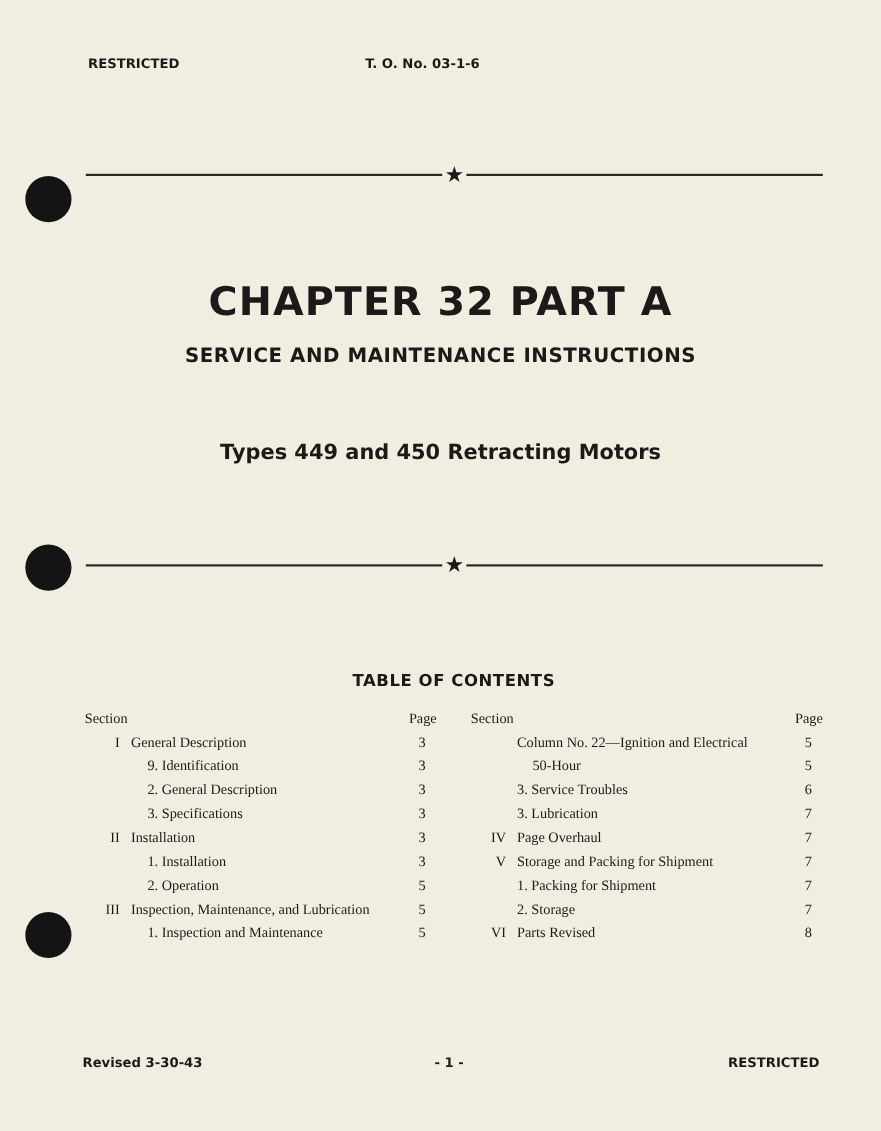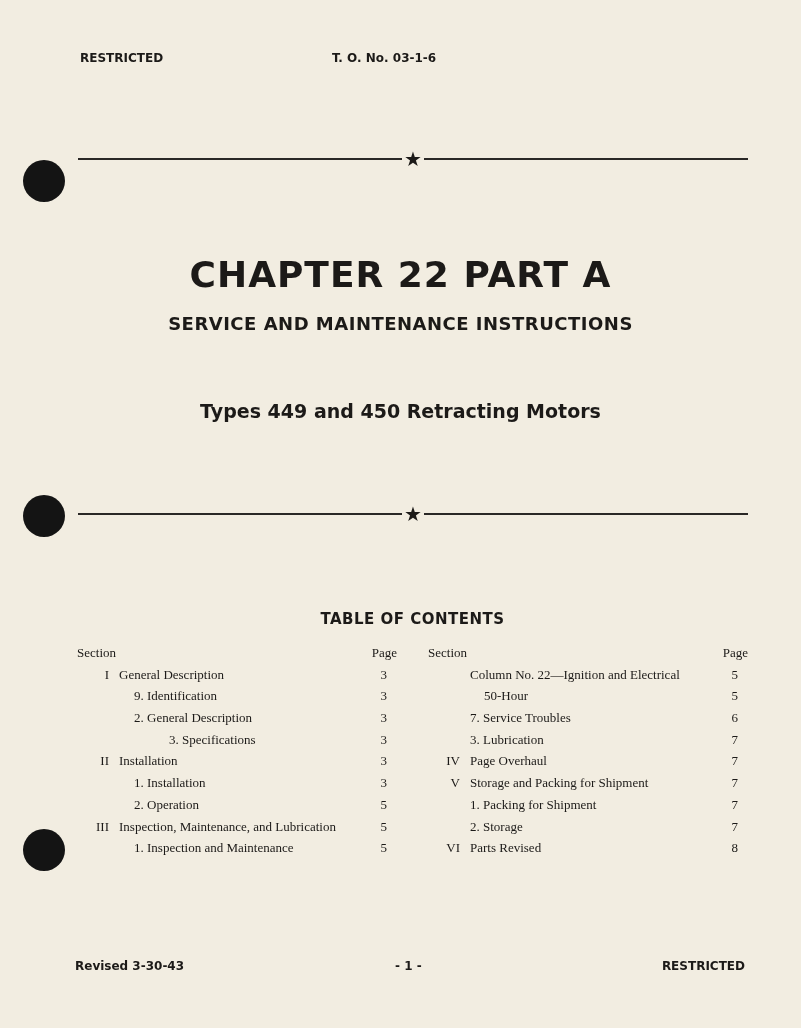--- a/index.html
+++ b/index.html
@@ -25,21 +25,21 @@
 <div class="hdr sans" style="left:80px;">RESTRICTED</div>
 <div class="hdr sans" style="left:332px;">T. O. No. 03-1-6</div>
 
 <div class="hole" style="top:160px;"></div>
 <div class="hole" style="top:495px;"></div>
 <div class="hole" style="top:829px;"></div>
 
 <div class="rule" style="top:158px;"></div>
 <div class="star" style="left:402px;top:149px;">★</div>
 
-<div class="title sans" style="top:254px;font-size:36px;letter-spacing:1px;">CHAPTER 22  PART A</div>
+<div class="title sans" style="top:254px;font-size:36px;letter-spacing:1px;">CHAPTER 32  PART A</div>
 <div class="title sans" style="top:313px;font-size:18px;letter-spacing:0.5px;">SERVICE AND MAINTENANCE INSTRUCTIONS</div>
 <div class="title sans" style="top:400px;font-size:19px;">Types 449 and 450 Retracting Motors</div>
 
 <div class="rule" style="top:513px;"></div>
 <div class="star" style="left:402px;top:504px;">★</div>
 
 <div class="toc-h sans">TABLE OF CONTENTS</div>
 
 <div class="col serif" style="left:77px;width:320px;">
   <div class="row">
@@ -56,21 +56,21 @@
       <span class="lbl" style="left:57px;">9. Identification</span>
       <span class="pg" style="right:10px;">3</span>
     </div>
   <div class="row">
       <span class="sec"></span>
       <span class="lbl" style="left:57px;">2. General Description</span>
       <span class="pg" style="right:10px;">3</span>
     </div>
   <div class="row">
       <span class="sec"></span>
-      <span class="lbl" style="left:57px;margin-left:35px;">3. Specifications</span>
+      <span class="lbl" style="left:57px;">3. Specifications</span>
       <span class="pg" style="right:10px;">3</span>
     </div>
   <div class="row">
       <span class="sec">II</span>
       <span class="lbl" style="left:42px;">Installation</span>
       <span class="pg" style="right:10px;">3</span>
     </div>
   <div class="row">
       <span class="sec"></span>
       <span class="lbl" style="left:57px;">1. Installation</span>
@@ -103,21 +103,21 @@
       <span class="lbl" style="left:42px;">Column No. 22—Ignition and Electrical</span>
       <span class="pg" style="right:10px;">5</span>
     </div>
   <div class="row">
       <span class="sec"></span>
       <span class="lbl" style="left:56px;">50-Hour</span>
       <span class="pg" style="right:10px;">5</span>
     </div>
   <div class="row">
       <span class="sec"></span>
-      <span class="lbl" style="left:42px;">7. Service  Troubles</span>
+      <span class="lbl" style="left:42px;">3. Service  Troubles</span>
       <span class="pg" style="right:10px;">6</span>
     </div>
   <div class="row">
       <span class="sec"></span>
       <span class="lbl" style="left:42px;">3. Lubrication</span>
       <span class="pg" style="right:10px;">7</span>
     </div>
   <div class="row">
       <span class="sec">IV</span>
       <span class="lbl" style="left:42px;">Page Overhaul</span>

